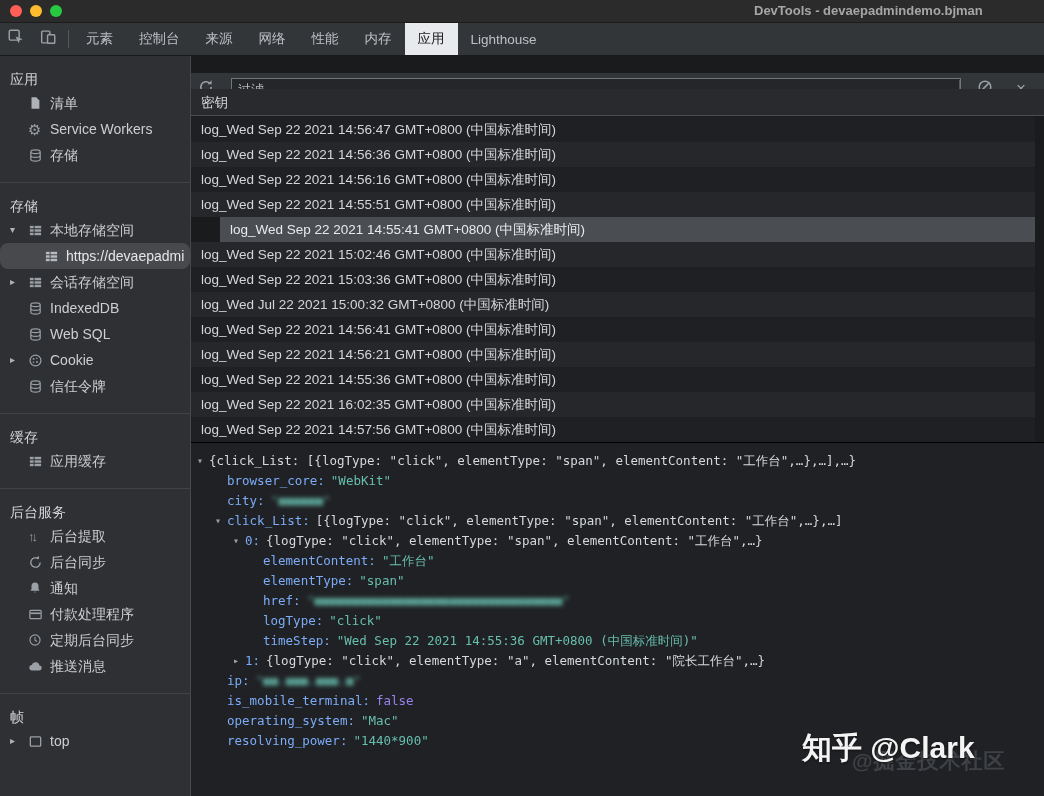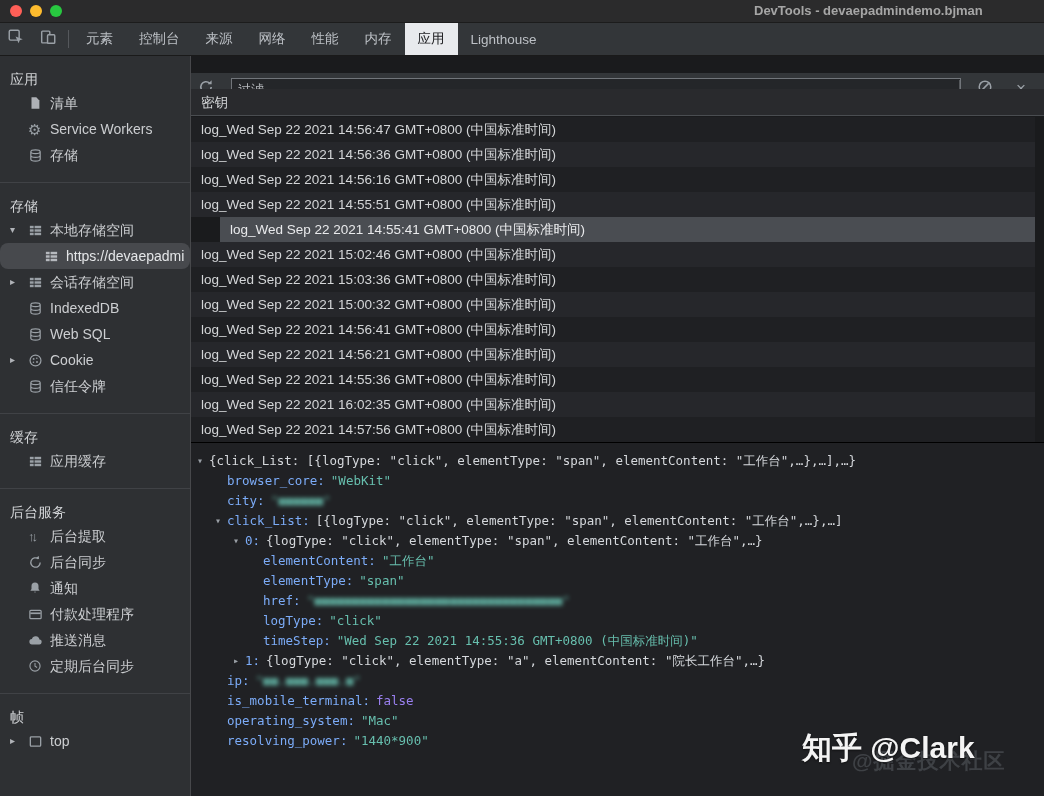--- a/index.html
+++ b/index.html
@@ -299,35 +299,35 @@
               <svg viewBox="0 0 16 16" width="15" height="15">
                 <rect x="2" y="3.5" width="12" height="9" rx="1" fill="none" stroke="#9aa0a6" stroke-width="1.3"></rect>
                 <rect x="2.5" y="5.8" width="11" height="1.8" fill="#9aa0a6"></rect>
               </svg>
             </span>
           <span class="s-label">付款处理程序</span>
         </div>
         <div class="s-item">
           <span class="s-exp"></span>
           <span class="s-ico">
-              <svg viewBox="0 0 16 16" width="15" height="15" fill="#9aa0a6">
-                <path d="M4.5 12.2a2.9 2.9 0 0 1-.3-5.8A4.1 4.1 0 0 1 12.2 7a2.6 2.6 0 0 1-.5 5.2z"></path>
-              </svg>
-            </span>
-          <span class="s-label">推送消息</span>
-        </div>
-        <div class="s-item">
-          <span class="s-exp"></span>
-          <span class="s-ico">
               <svg viewBox="0 0 16 16" width="14" height="14">
                 <circle cx="8" cy="8" r="5.8" fill="none" stroke="#9aa0a6" stroke-width="1.3"></circle>
                 <path d="M8 4.6v3.6l2.4 1.5" fill="none" stroke="#9aa0a6" stroke-width="1.2"></path>
               </svg>
             </span>
           <span class="s-label">定期后台同步</span>
+        </div>
+        <div class="s-item">
+          <span class="s-exp"></span>
+          <span class="s-ico">
+              <svg viewBox="0 0 16 16" width="15" height="15" fill="#9aa0a6">
+                <path d="M4.5 12.2a2.9 2.9 0 0 1-.3-5.8A4.1 4.1 0 0 1 12.2 7a2.6 2.6 0 0 1-.5 5.2z"></path>
+              </svg>
+            </span>
+          <span class="s-label">推送消息</span>
         </div>
       </div>
 
       <div class="s-section">
         <div class="s-title">帧</div>
         <div class="s-item">
           <span class="s-exp">▸</span>
           <span class="s-ico">
               <svg viewBox="0 0 16 16" width="15" height="15">
                 <rect x="2.5" y="3" width="11" height="10" rx="1" fill="none" stroke="#9aa0a6" stroke-width="1.4"></rect>
@@ -368,21 +368,21 @@
       <div class="grid-header">密钥</div>
 
       <div class="rows">
         <div class="row">log_Wed Sep 22 2021 14:56:47 GMT+0800 (中国标准时间)</div>
         <div class="row">log_Wed Sep 22 2021 14:56:36 GMT+0800 (中国标准时间)</div>
         <div class="row">log_Wed Sep 22 2021 14:56:16 GMT+0800 (中国标准时间)</div>
         <div class="row">log_Wed Sep 22 2021 14:55:51 GMT+0800 (中国标准时间)</div>
         <div class="row selected">log_Wed Sep 22 2021 14:55:41 GMT+0800 (中国标准时间)</div>
         <div class="row">log_Wed Sep 22 2021 15:02:46 GMT+0800 (中国标准时间)</div>
         <div class="row">log_Wed Sep 22 2021 15:03:36 GMT+0800 (中国标准时间)</div>
-        <div class="row">log_Wed Sep 22 2021 15:00:32 GMT+0800 (中国标准时间)</div>
+        <div class="row">log_Wed Jul 22 2021 15:00:32 GMT+0800 (中国标准时间)</div>
         <div class="row">log_Wed Sep 22 2021 14:56:41 GMT+0800 (中国标准时间)</div>
         <div class="row">log_Wed Sep 22 2021 14:56:21 GMT+0800 (中国标准时间)</div>
         <div class="row">log_Wed Sep 22 2021 14:55:36 GMT+0800 (中国标准时间)</div>
         <div class="row">log_Wed Sep 22 2021 16:02:35 GMT+0800 (中国标准时间)</div>
         <div class="row">log_Wed Sep 22 2021 14:57:56 GMT+0800 (中国标准时间)</div>
       </div>
 
       <div class="preview">
         <div class="pline ind0"><span class="exp">▾</span><span class="pkey"></span><span class="pv-preview">{click_List: [{logType: "click", elementType: "span", elementContent: "工作台",…},…],…}</span></div>
         <div class="pline ind1"><span class="exp"></span><span class="pkey">browser_core:</span><span class="pv-string">"WebKit"</span></div>

